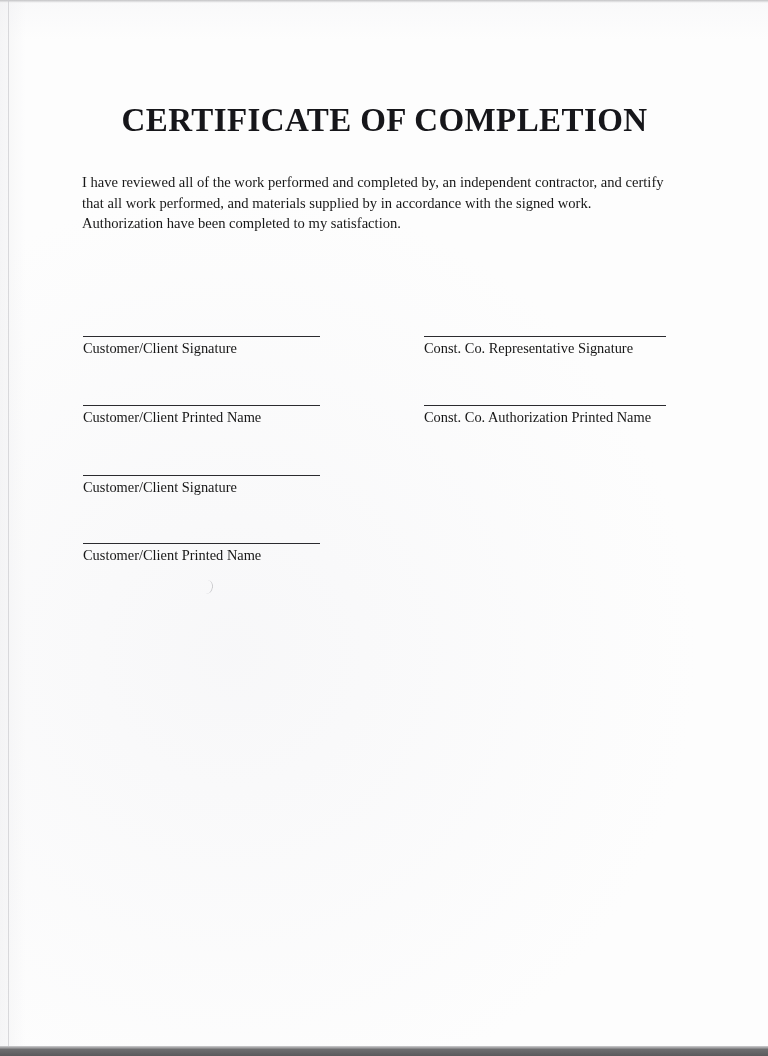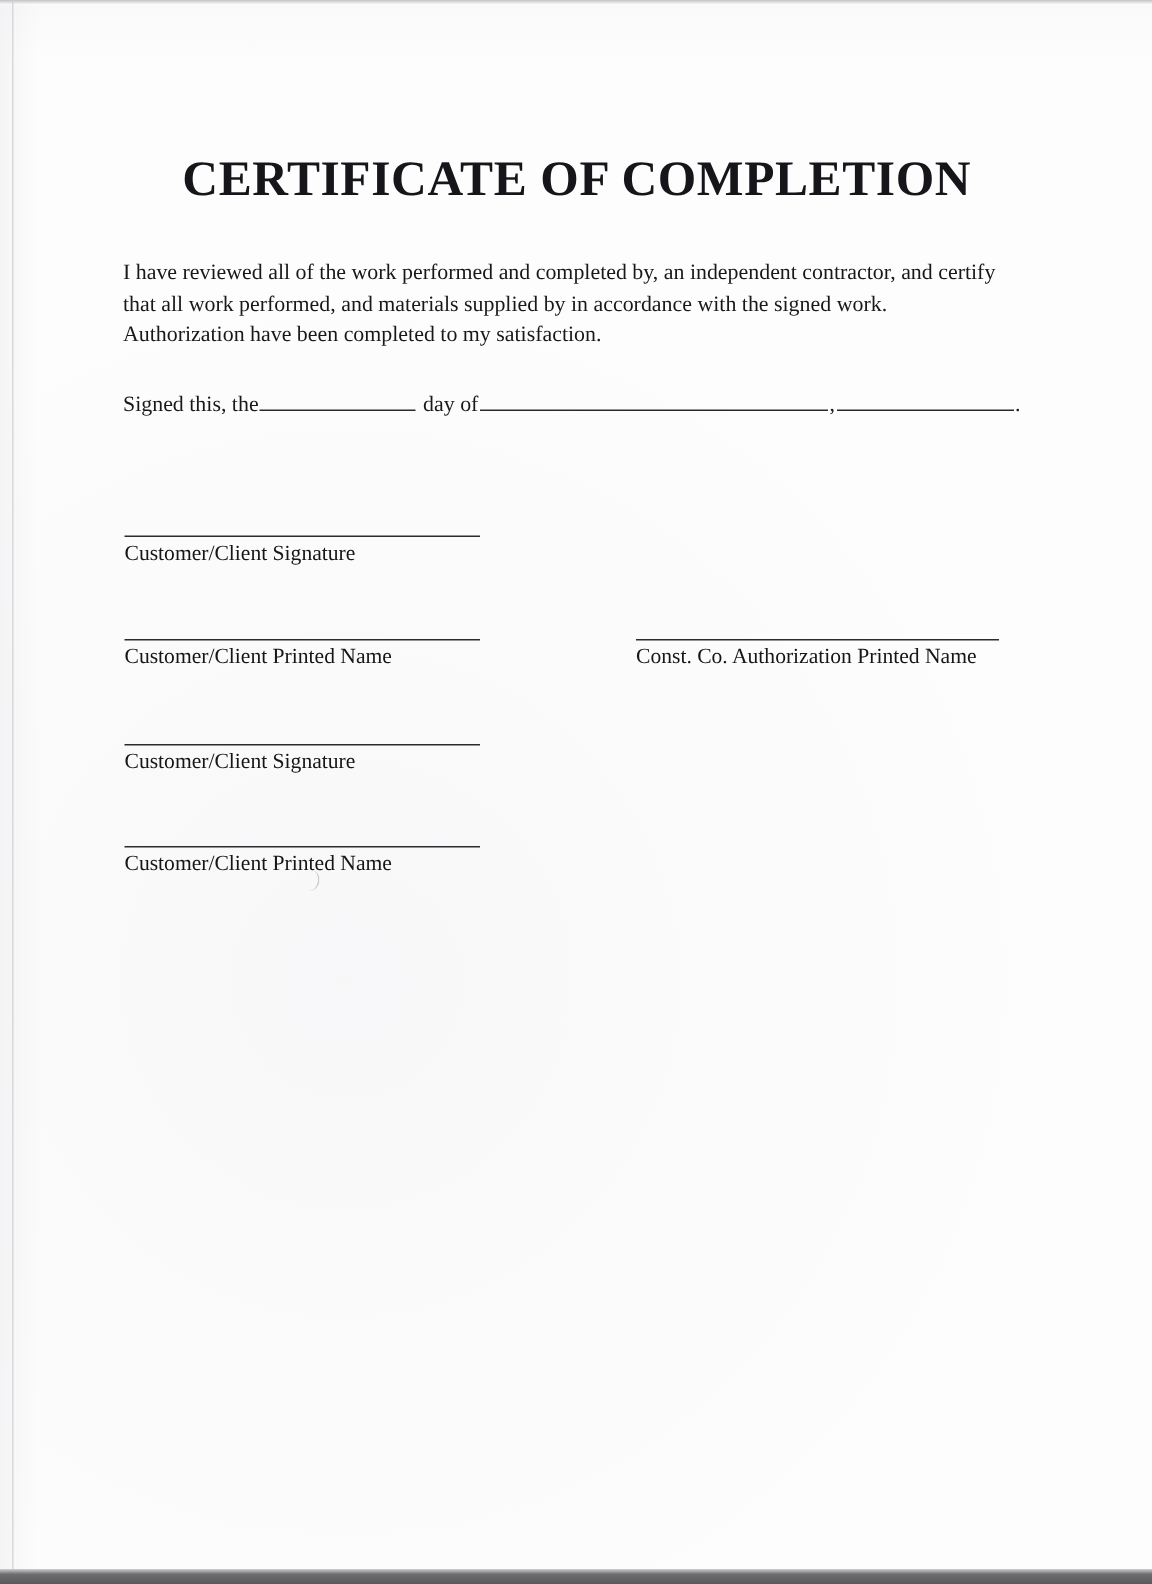--- a/index.html
+++ b/index.html
@@ -106,21 +106,20 @@
     margin: 0 1px;
   }
   .blank-day   { width: 104px; }
   .blank-month { width: 232px; }
   .blank-year  { width: 118px; }
   .punct { color: #181818; }
 
   
   .sig-field {
     position: absolute;
-    margin-top: 21px;
   }
   .sig-rule {
     border-top: 1.5px solid #2b2b2f;
     width: 100%;
     height: 0;
   }
   .sig-label {
     font-size: 14.4px;
     line-height: 19px;
     color: #161616;
@@ -155,28 +154,28 @@
 <div class="page">
 
   <div class="scan-noise"></div>
   <div class="edge-top"></div>
   <div class="edge-left"></div>
 
   <h1 class="title">CERTIFICATE OF COMPLETION</h1>
 
   <p class="body-copy">I have reviewed all of the work performed and completed by, an independent contractor, and certify that all work performed, and materials supplied by in accordance with the signed work. Authorization have been completed to my satisfaction.</p>
 
-  <div class="signed-line">
-    <span>Signed this, the</span><span class="blank blank-day"></span>
-    <span>day of</span><span class="blank blank-month"></span><span class="punct">,</span><span class="blank blank-year"></span><span class="punct">.</span>
-  </div>
 
   <div class="sig-field col-left row-1">
     <div class="sig-rule"></div>
     <div class="sig-label">Customer/Client Signature</div>
+  </div>
+  <div class="sig-field col-right row-1">
+    <div class="sig-rule"></div>
+    <div class="sig-label">Const. Co. Representative Signature</div>
   </div>
 
   <div class="sig-field col-left row-2">
     <div class="sig-rule"></div>
     <div class="sig-label">Customer/Client Printed Name</div>
   </div>
   <div class="sig-field col-right row-2">
     <div class="sig-rule"></div>
     <div class="sig-label">Const. Co. Authorization Printed Name</div>
   </div>

